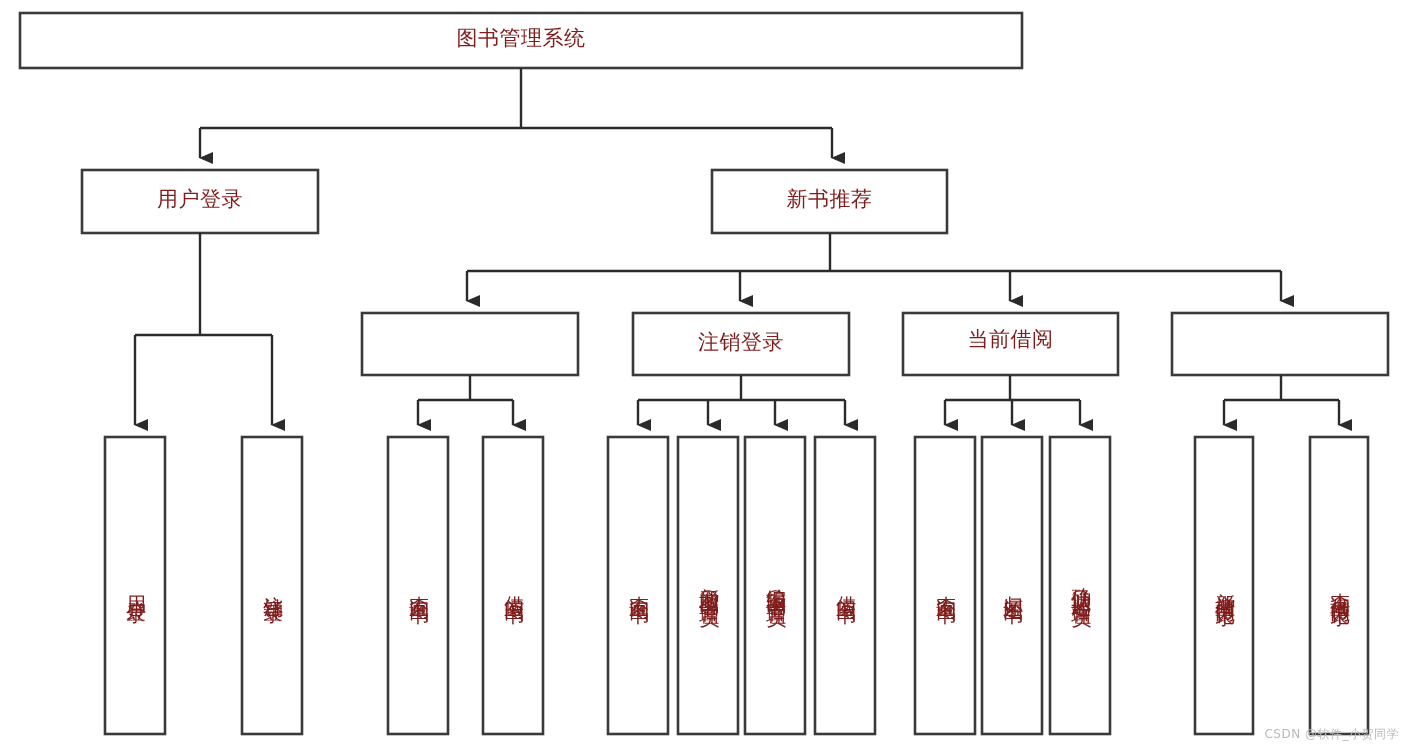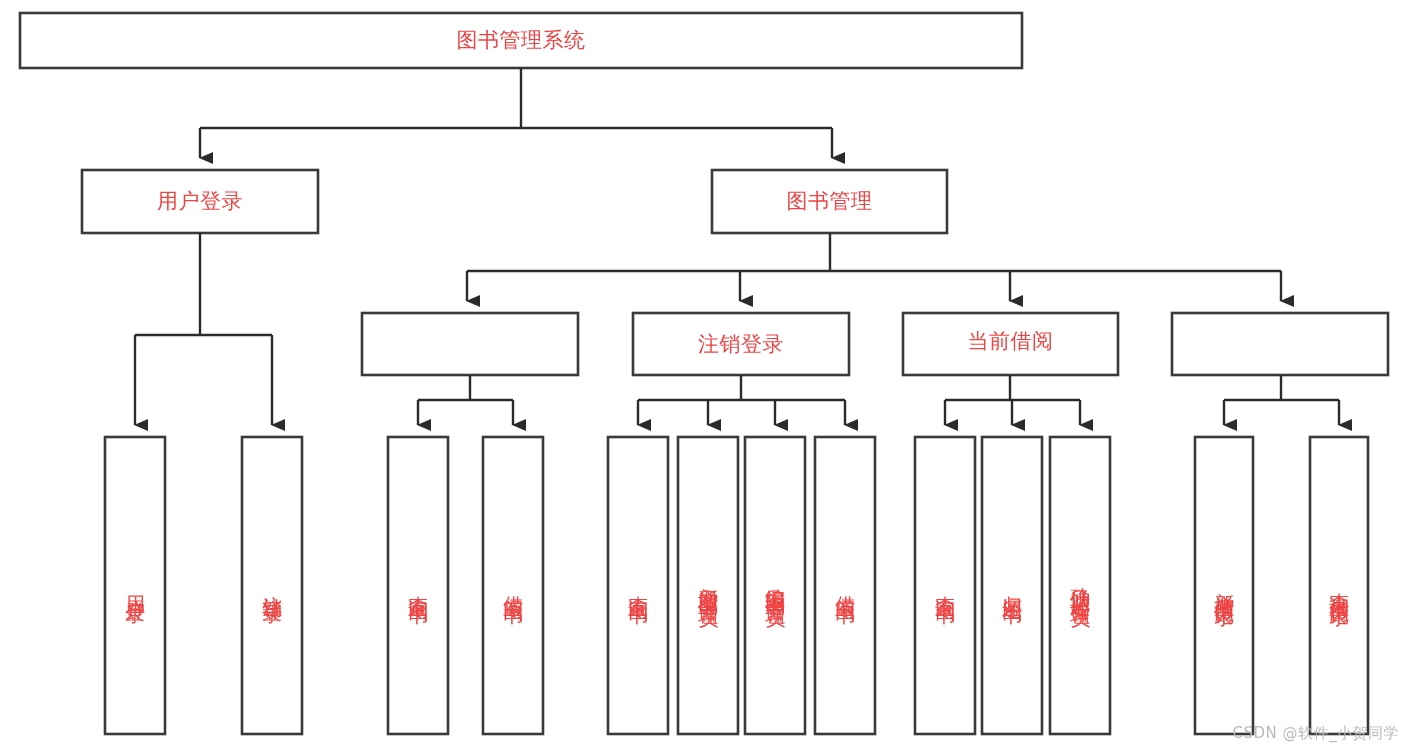--- a/index.html
+++ b/index.html
@@ -39,22 +39,22 @@
   }
   .arrow-head {
     fill: #2b2b2b;
     stroke: none;
   }
   .node-label {
     position: absolute;
     display: flex;
     align-items: center;
     justify-content: center;
-    color: #ef4444;
-    font-family: Liberation Sans, sans-serif;
+    color: #7f1d1d;
+    font-family: Liberation Mono, monospace;
     line-height: 1.08;
     pointer-events: none;
     white-space: nowrap;
     border-radius: 6px;
   }
   .label-h {
     font-size: 21px;
     letter-spacing: 0.5px;
   }
   .label-v {
@@ -62,21 +62,21 @@
     text-orientation: upright;
     font-size: 20px;
     letter-spacing: 3px;
     align-items: center;
     justify-content: center;
   }
   #watermark {
     position: absolute;
     right: 6px;
     bottom: 4px;
-    font-size: 15px;
+    font-size: 12px;
     color: #b9b9b9;
     font-family: "DejaVu Sans", "Liberation Sans", sans-serif;
     letter-spacing: 0.5px;
     white-space: nowrap;
     pointer-events: none;
   }
 </style>
 </head>
 <body>
 
@@ -150,21 +150,21 @@
 
     <path class="connector" d="M 1281 375 L 1281 400"></path>
     <path class="connector" d="M 1224 400 L 1339 400"></path>
     <path class="connector" d="M 1224 400 L 1224 425" marker-end="url(#arrow)"></path>
     <path class="connector" d="M 1339 400 L 1339 425" marker-end="url(#arrow)"></path>
   </svg>
 
   <div class="node-label label-h" style="left:20px; top:13px; width:1002px; height:55px;">图书管理系统</div>
 
   <div class="node-label label-h" style="left:82px; top:170px; width:236px; height:63px;">用户登录</div>
-  <div class="node-label label-h" style="left:712px; top:170px; width:235px; height:63px;">图书管理</div>
+  <div class="node-label label-h" style="left:712px; top:170px; width:235px; height:63px;">新书推荐</div>
 
   <div class="node-label label-h" style="left:633px; top:313px; width:216px; height:62px;">注销登录</div>
   <div class="node-label label-h" style="left:903px; top:313px; width:215px; height:57px;">当前借阅</div>
 
   <div class="node-label label-v" style="left:105px; top:437px; width:60px; height:297px;">用户登录</div>
   <div class="node-label label-v" style="left:242px; top:437px; width:60px; height:297px;">注销登录</div>
   <div class="node-label label-v" style="left:388px; top:437px; width:60px; height:297px;">查询图书</div>
   <div class="node-label label-v" style="left:483px; top:437px; width:60px; height:297px;">借阅图书</div>
   <div class="node-label label-v" style="left:608px; top:437px; width:60px; height:297px;">查询图书</div>
   <div class="node-label label-v" style="left:678px; top:437px; width:60px; height:297px;">新增图书（管理员）</div>

